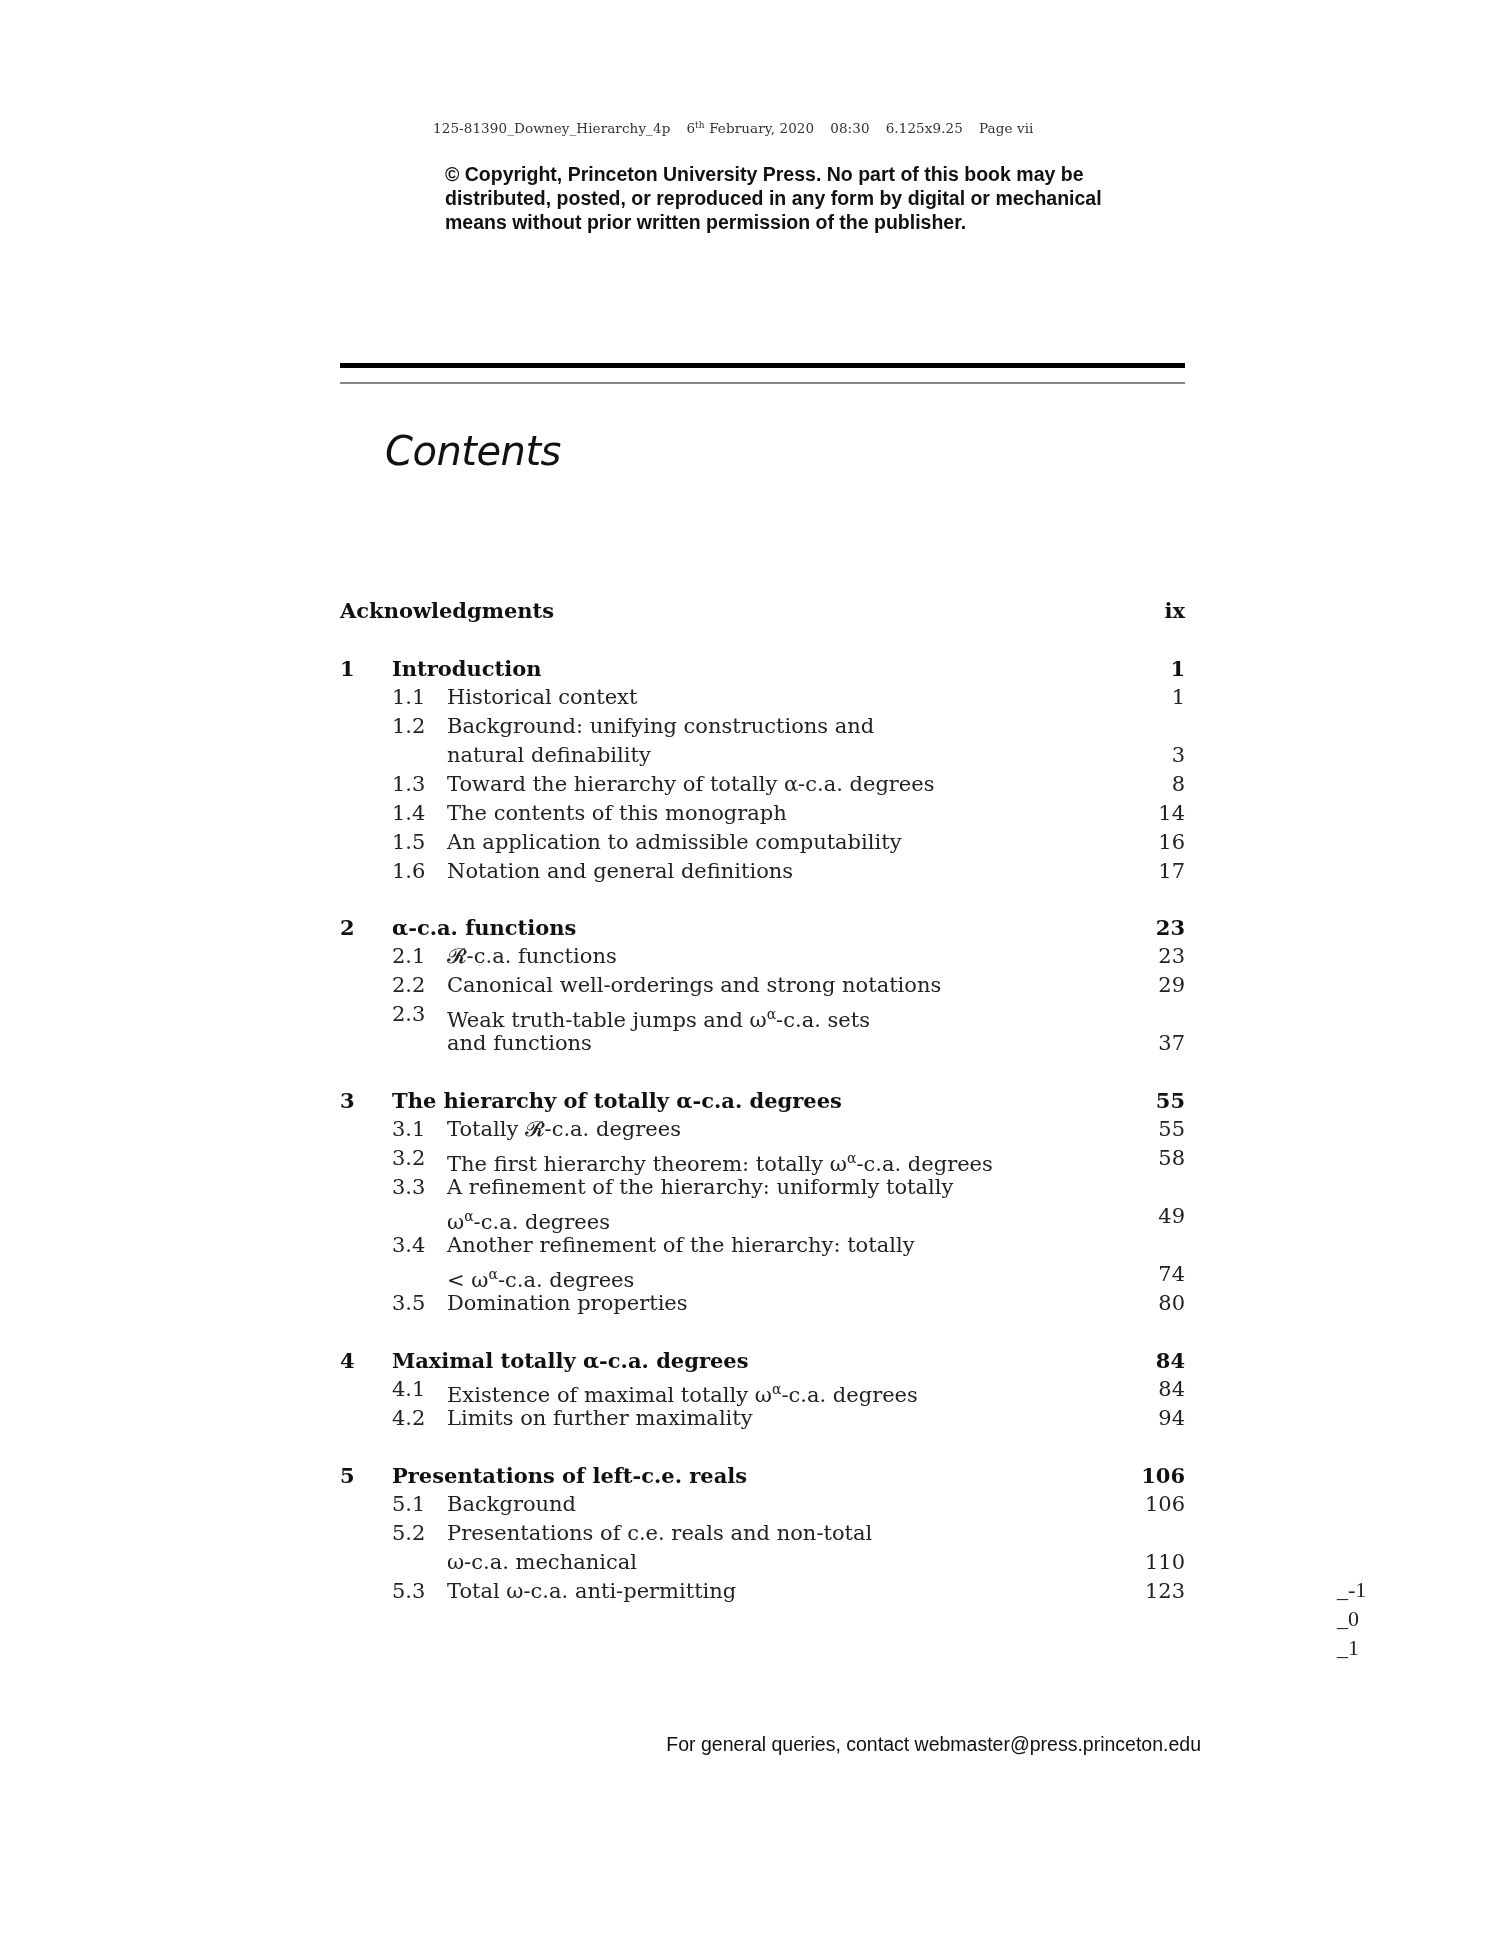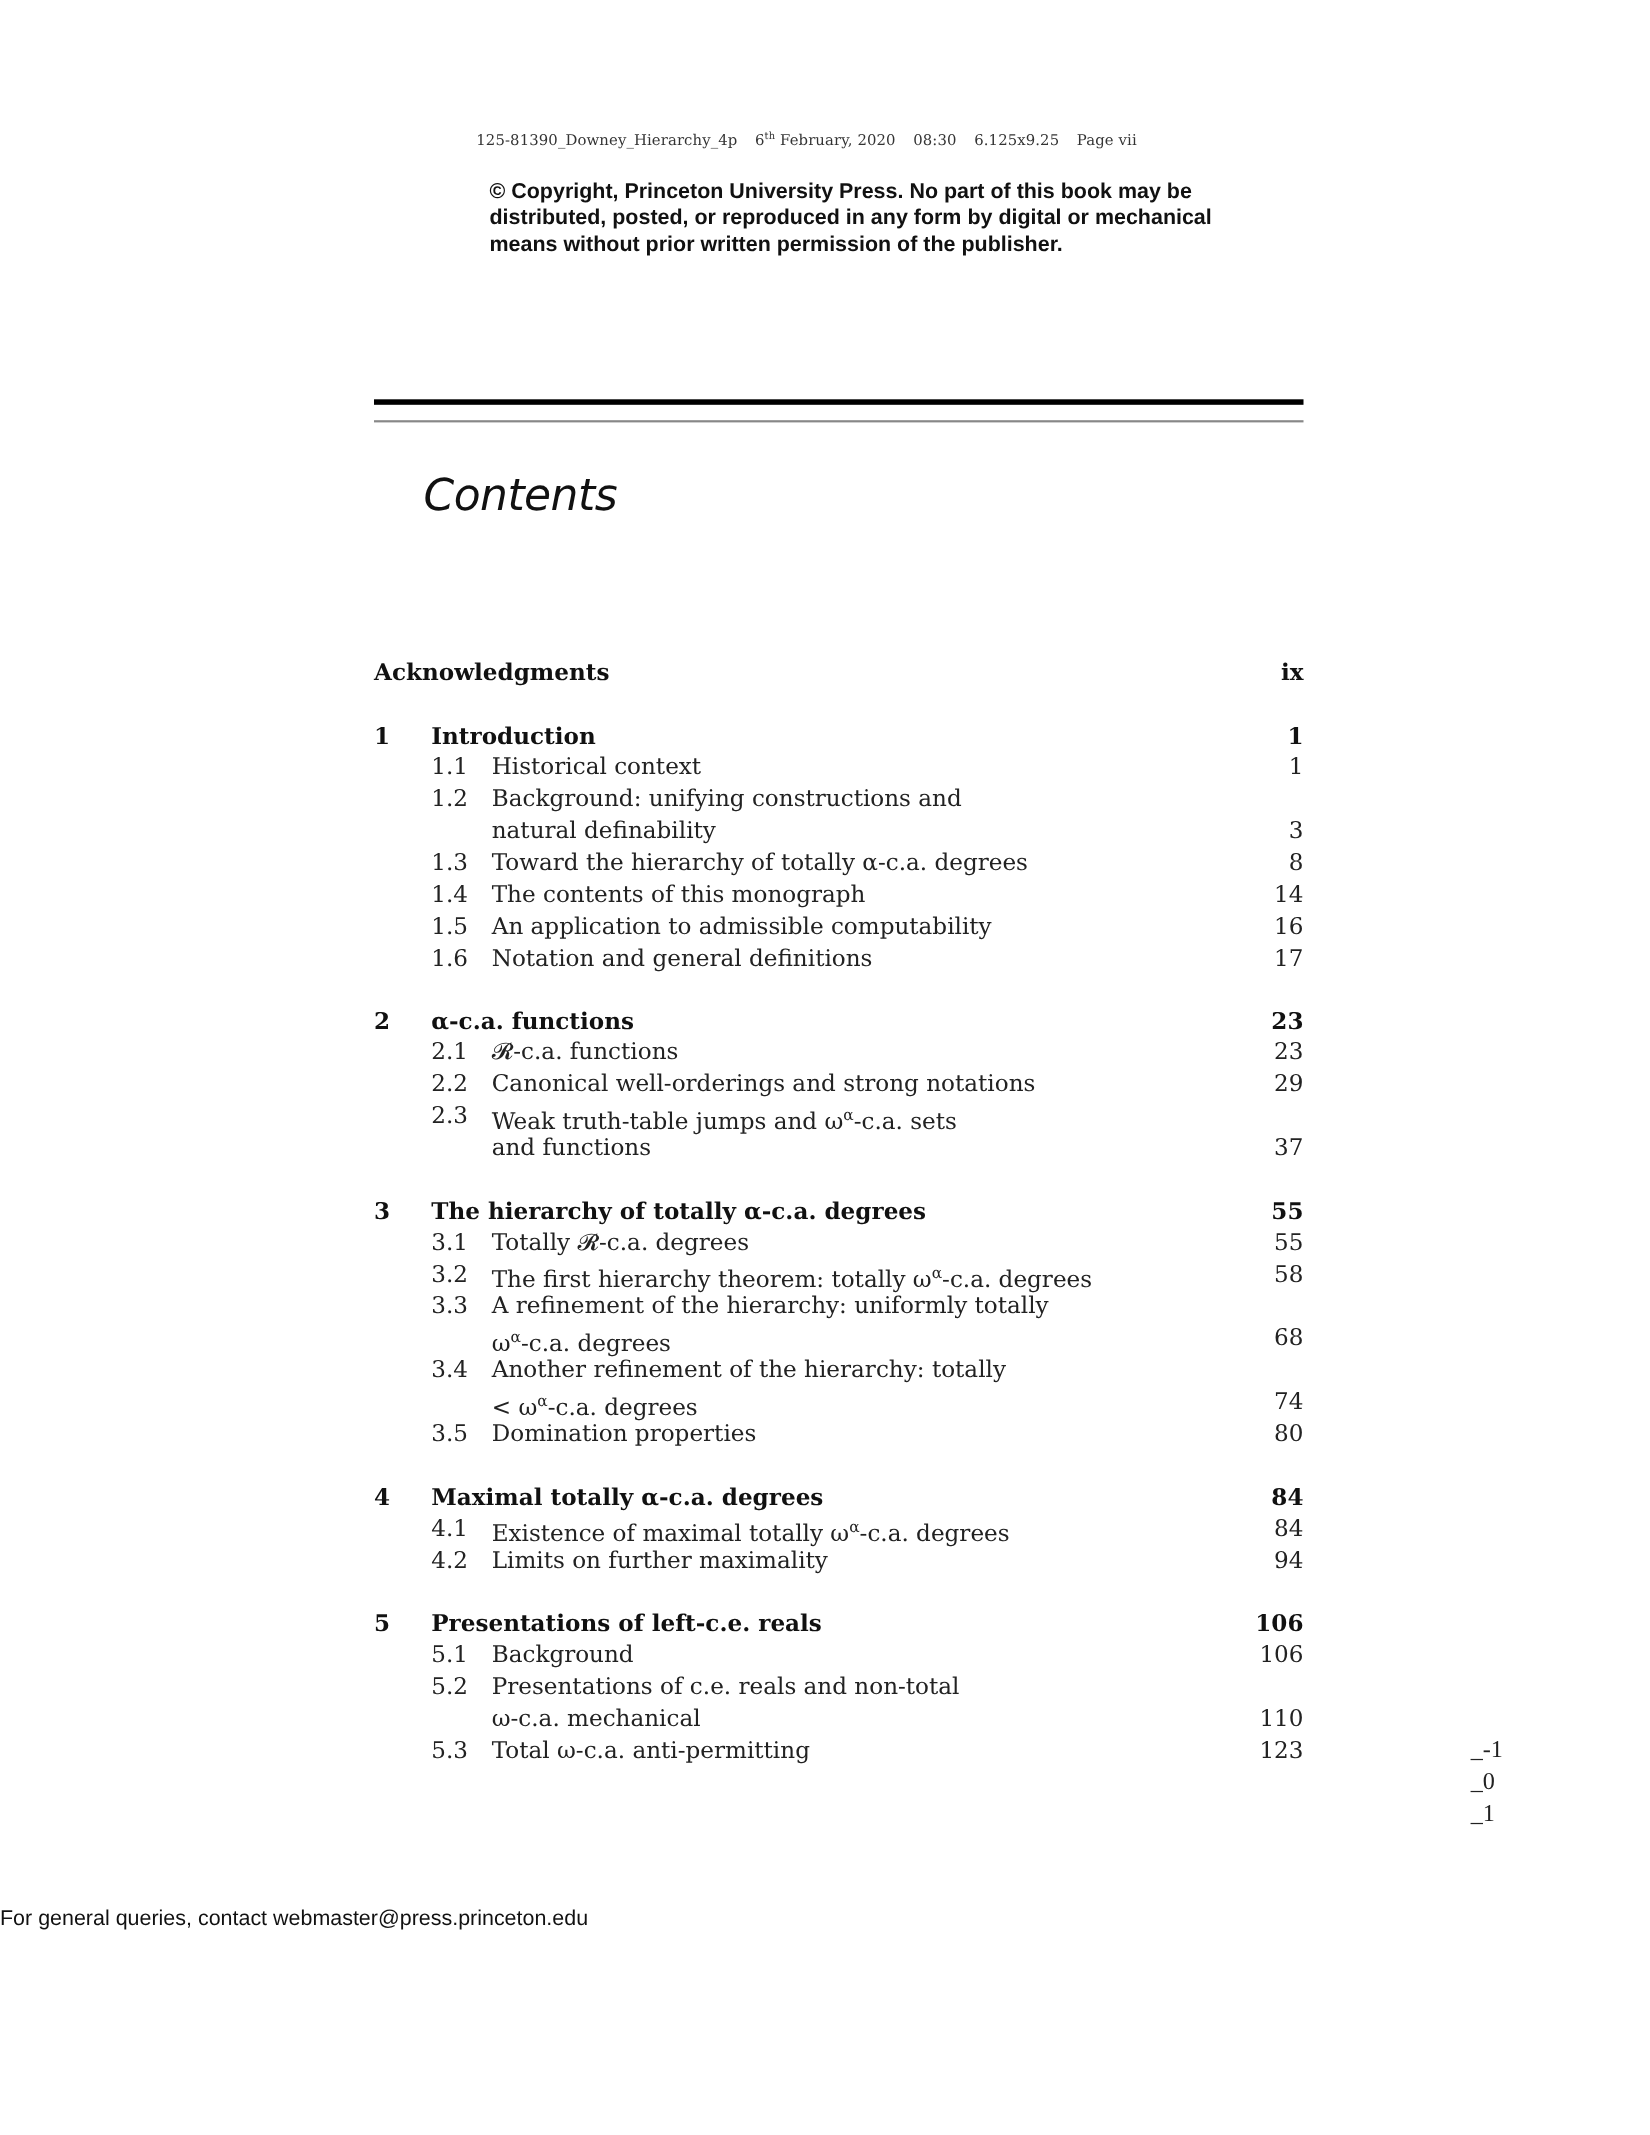--- a/index.html
+++ b/index.html
@@ -16,21 +16,21 @@
     .toc-row { position: absolute; left: 340px; width: 845px; height: 29px; font-family: "DejaVu Serif", serif; font-size: 21px; line-height: 29px; color: #222; }
     .toc-row .num { position: absolute; left: 0; }
     .toc-row .label { position: absolute; left: 52px; white-space: nowrap; }
     .toc-row .page { position: absolute; right: 0; }
     .toc-row.chapter { font-weight: bold; color: #111; }
     .toc-row.section .num { left: 52px; font-weight: normal; }
     .toc-row.section .label { left: 107px; }
     .toc-row.cont .label { left: 107px; }
     .toc-row.front .label { left: 0; }
     .marks { left: 1337px; top: 1575px; font-family: "Liberation Serif", serif; font-size: 22px; line-height: 29px; color: #222; }
-    .footer { left: 0; width: 1201px; top: 1733px; text-align: left; font-family: "Liberation Sans", sans-serif; font-size: 19.5px; color: #111; }
+    .footer { left: 0; width: 1201px; top: 1733px; text-align: right; font-family: "Liberation Sans", sans-serif; font-size: 19.5px; color: #111; }
   </style>
 </head>
 <body>
 
 <div class="abs slug">
   <span>125-81390_Downey_Hierarchy_4p</span><span><span style="margin:0">6</span><sup>th</sup> <span style="margin:0">February, 2020</span></span><span>08:30</span><span>6.125x9.25</span><span>Page vii</span>
 </div>
 
 <div class="abs copyright">
   <div>© Copyright, Princeton University Press. No part of this book may be</div>
@@ -127,21 +127,21 @@
     <span class="num">3.2</span>
     <span class="label">The first hierarchy theorem: totally ω<sup style="font-size: 14px;">α</sup>-c.a. degrees</span>
     <span class="page">58</span>
   </div>
   <div class="toc-row section" style="top:1173px">
     <span class="num">3.3</span>
     <span class="label">A refinement of the hierarchy: uniformly totally</span>
   </div>
   <div class="toc-row cont" style="top:1202px">
     <span class="label">ω<sup style="font-size: 14px;">α</sup>-c.a. degrees</span>
-    <span class="page">68</span>
+    <span class="page">49</span>
   </div>
   <div class="toc-row section" style="top:1231px">
     <span class="num">3.4</span>
     <span class="label">Another refinement of the hierarchy: totally</span>
   </div>
   <div class="toc-row cont" style="top:1260px">
     <span class="label">&lt; ω<sup style="font-size: 14px;">α</sup>-c.a. degrees</span>
     <span class="page">74</span>
   </div>
   <div class="toc-row section" style="top:1289px">

